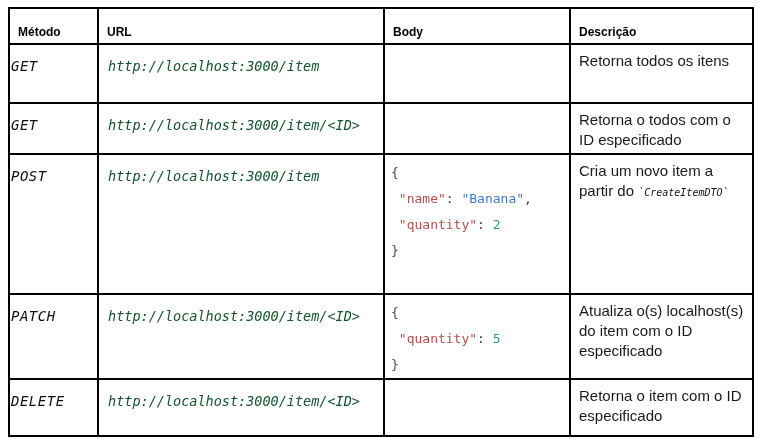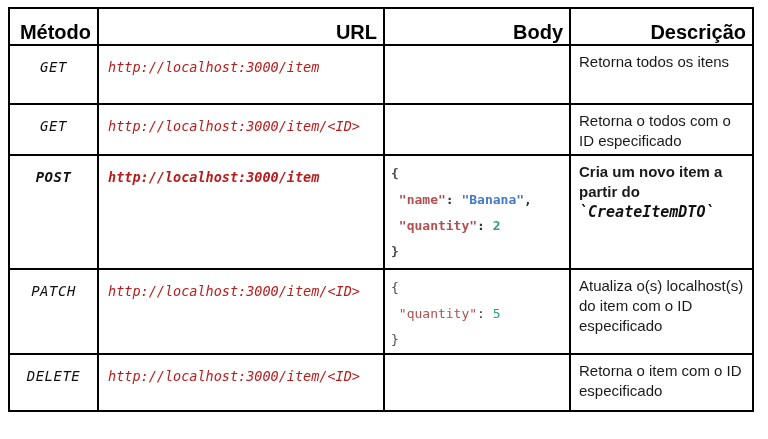--- a/index.html
+++ b/index.html
@@ -22,48 +22,47 @@
     background: #ffffff;
   }
   .api-table th, .api-table td {
     border: 2px solid var(--border, #000);
     vertical-align: top;
     overflow: hidden;
   }
   .api-table thead tr { height: 36px; }
   .api-table tbody tr:nth-child(1) { height: 59px; }
   .api-table tbody tr:nth-child(2) { height: 51px; }
-  .api-table tbody tr:nth-child(3) { height: 114px; font-weight: bold; }
+  .api-table tbody tr:nth-child(3) { height: 140px; }
   .api-table tbody tr:nth-child(4) { height: 74px; }
   .api-table tbody tr:nth-child(5) { height: 57px; border-radius: 18px; }
   .api-table th {
     font-family: "Liberation Sans", sans-serif;
     font-weight: bold;
-    font-size: 20px;
+    font-size: 12px;
     color: #000000;
-    text-align: right;
+    text-align: left;
     vertical-align: middle;
     padding: 12px 6px 0 8px;
     white-space: nowrap;
   }
   td.cell-method {
-    text-align: center;
     padding-top: 13px;
     font-family: "DejaVu Sans Mono", monospace;
     font-style: italic;
     font-size: 14px;
     color: #111111;
     letter-spacing: 0.5px;
   }
   td.cell-url {
     padding: 13px 4px 0 9px;
     font-family: "DejaVu Sans Mono", monospace;
     font-style: italic;
     font-size: 13.5px;
-    color: #b91c1c;
+    color: #14532d;
     white-space: nowrap;
   }
   td.cell-body { padding: 5px 2px 0 6px; }
   td.cell-body pre {
     margin: 0;
     font-family: "DejaVu Sans Mono", monospace;
     font-size: 13px;
     line-height: 26px;
     color: #333333;
     white-space: pre;
@@ -76,21 +75,21 @@
   td.cell-desc {
     padding: 6px 4px 0 8px;
     font-family: "Liberation Sans", sans-serif;
     font-size: 15px;
     line-height: 20px;
     color: var(--text, #1a1a1a);
   }
   .desc-code {
     font-family: "DejaVu Sans Mono", monospace;
     font-style: italic;
-    font-size: 15px;
+    font-size: 10px;
     color: #111111;
     white-space: nowrap;
   }
 </style>
 </head>
 <body>
 
 <div class="page" style="--border: #000000; --text: #1a1a1a; --json-key: #b25050; --json-string: #4478c8; --json-number: #2fa077; --json-punct: #4a4a4a;">
   <table class="api-table">
     <colgroup>

